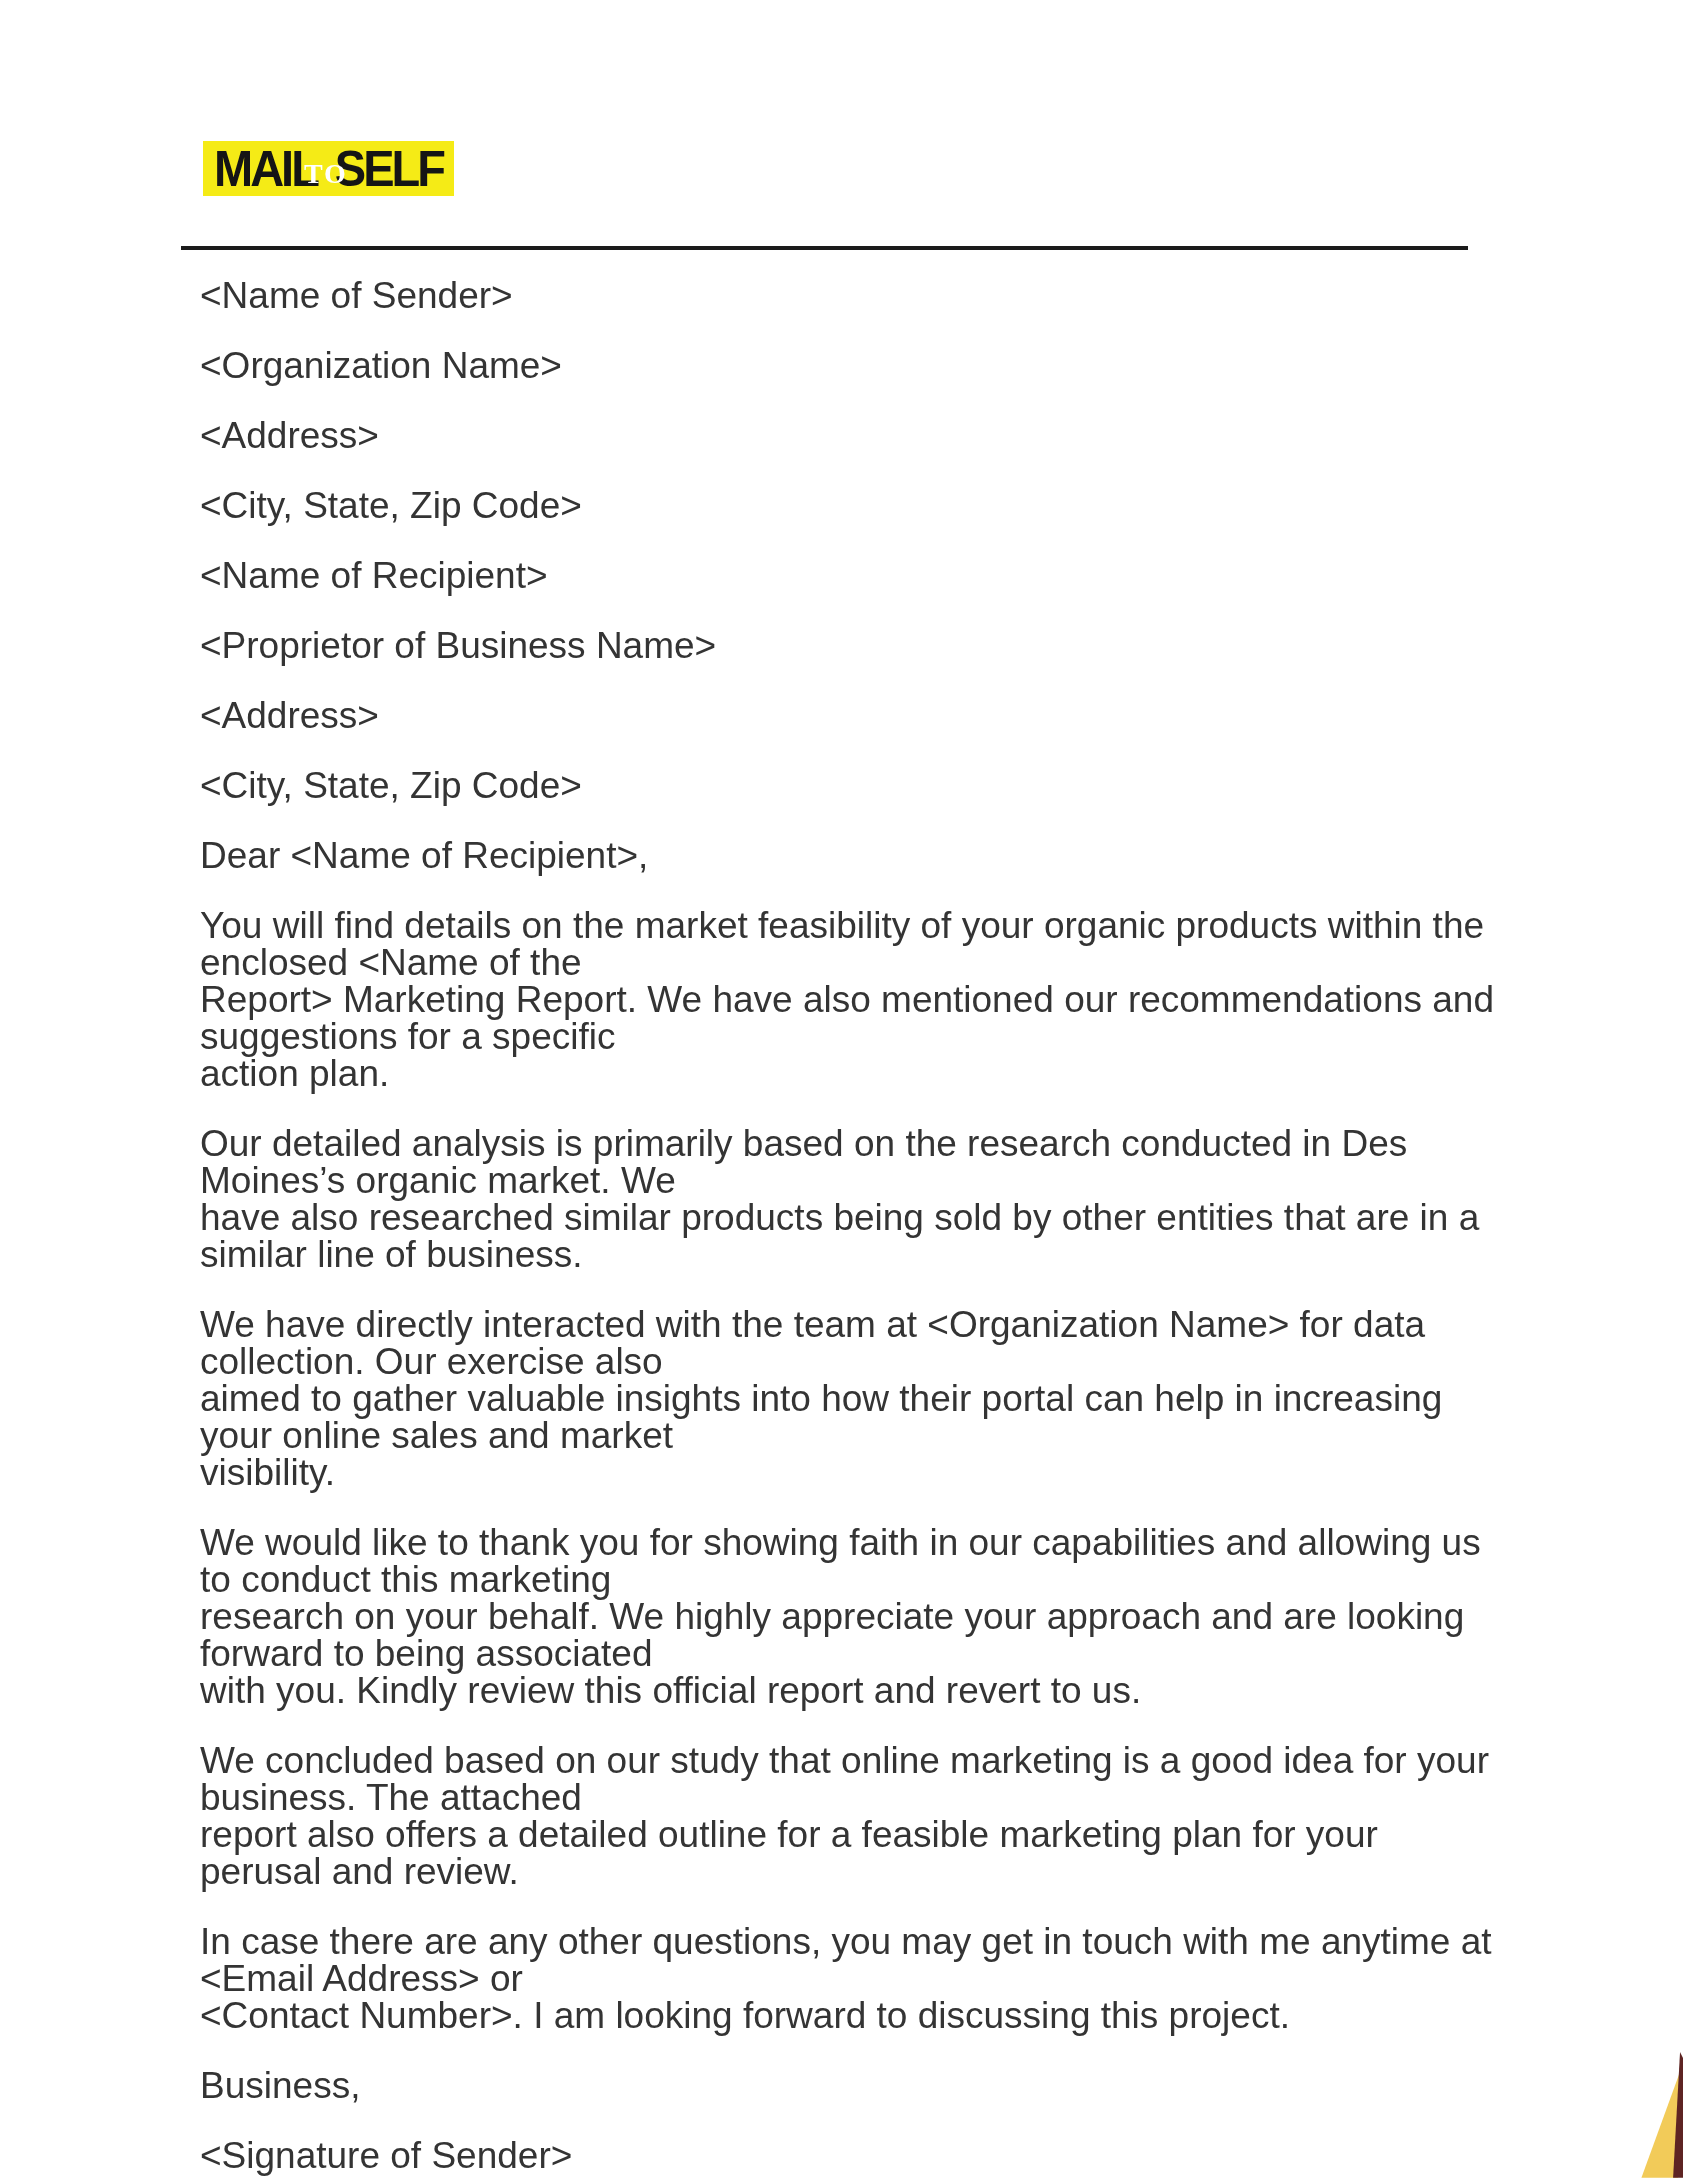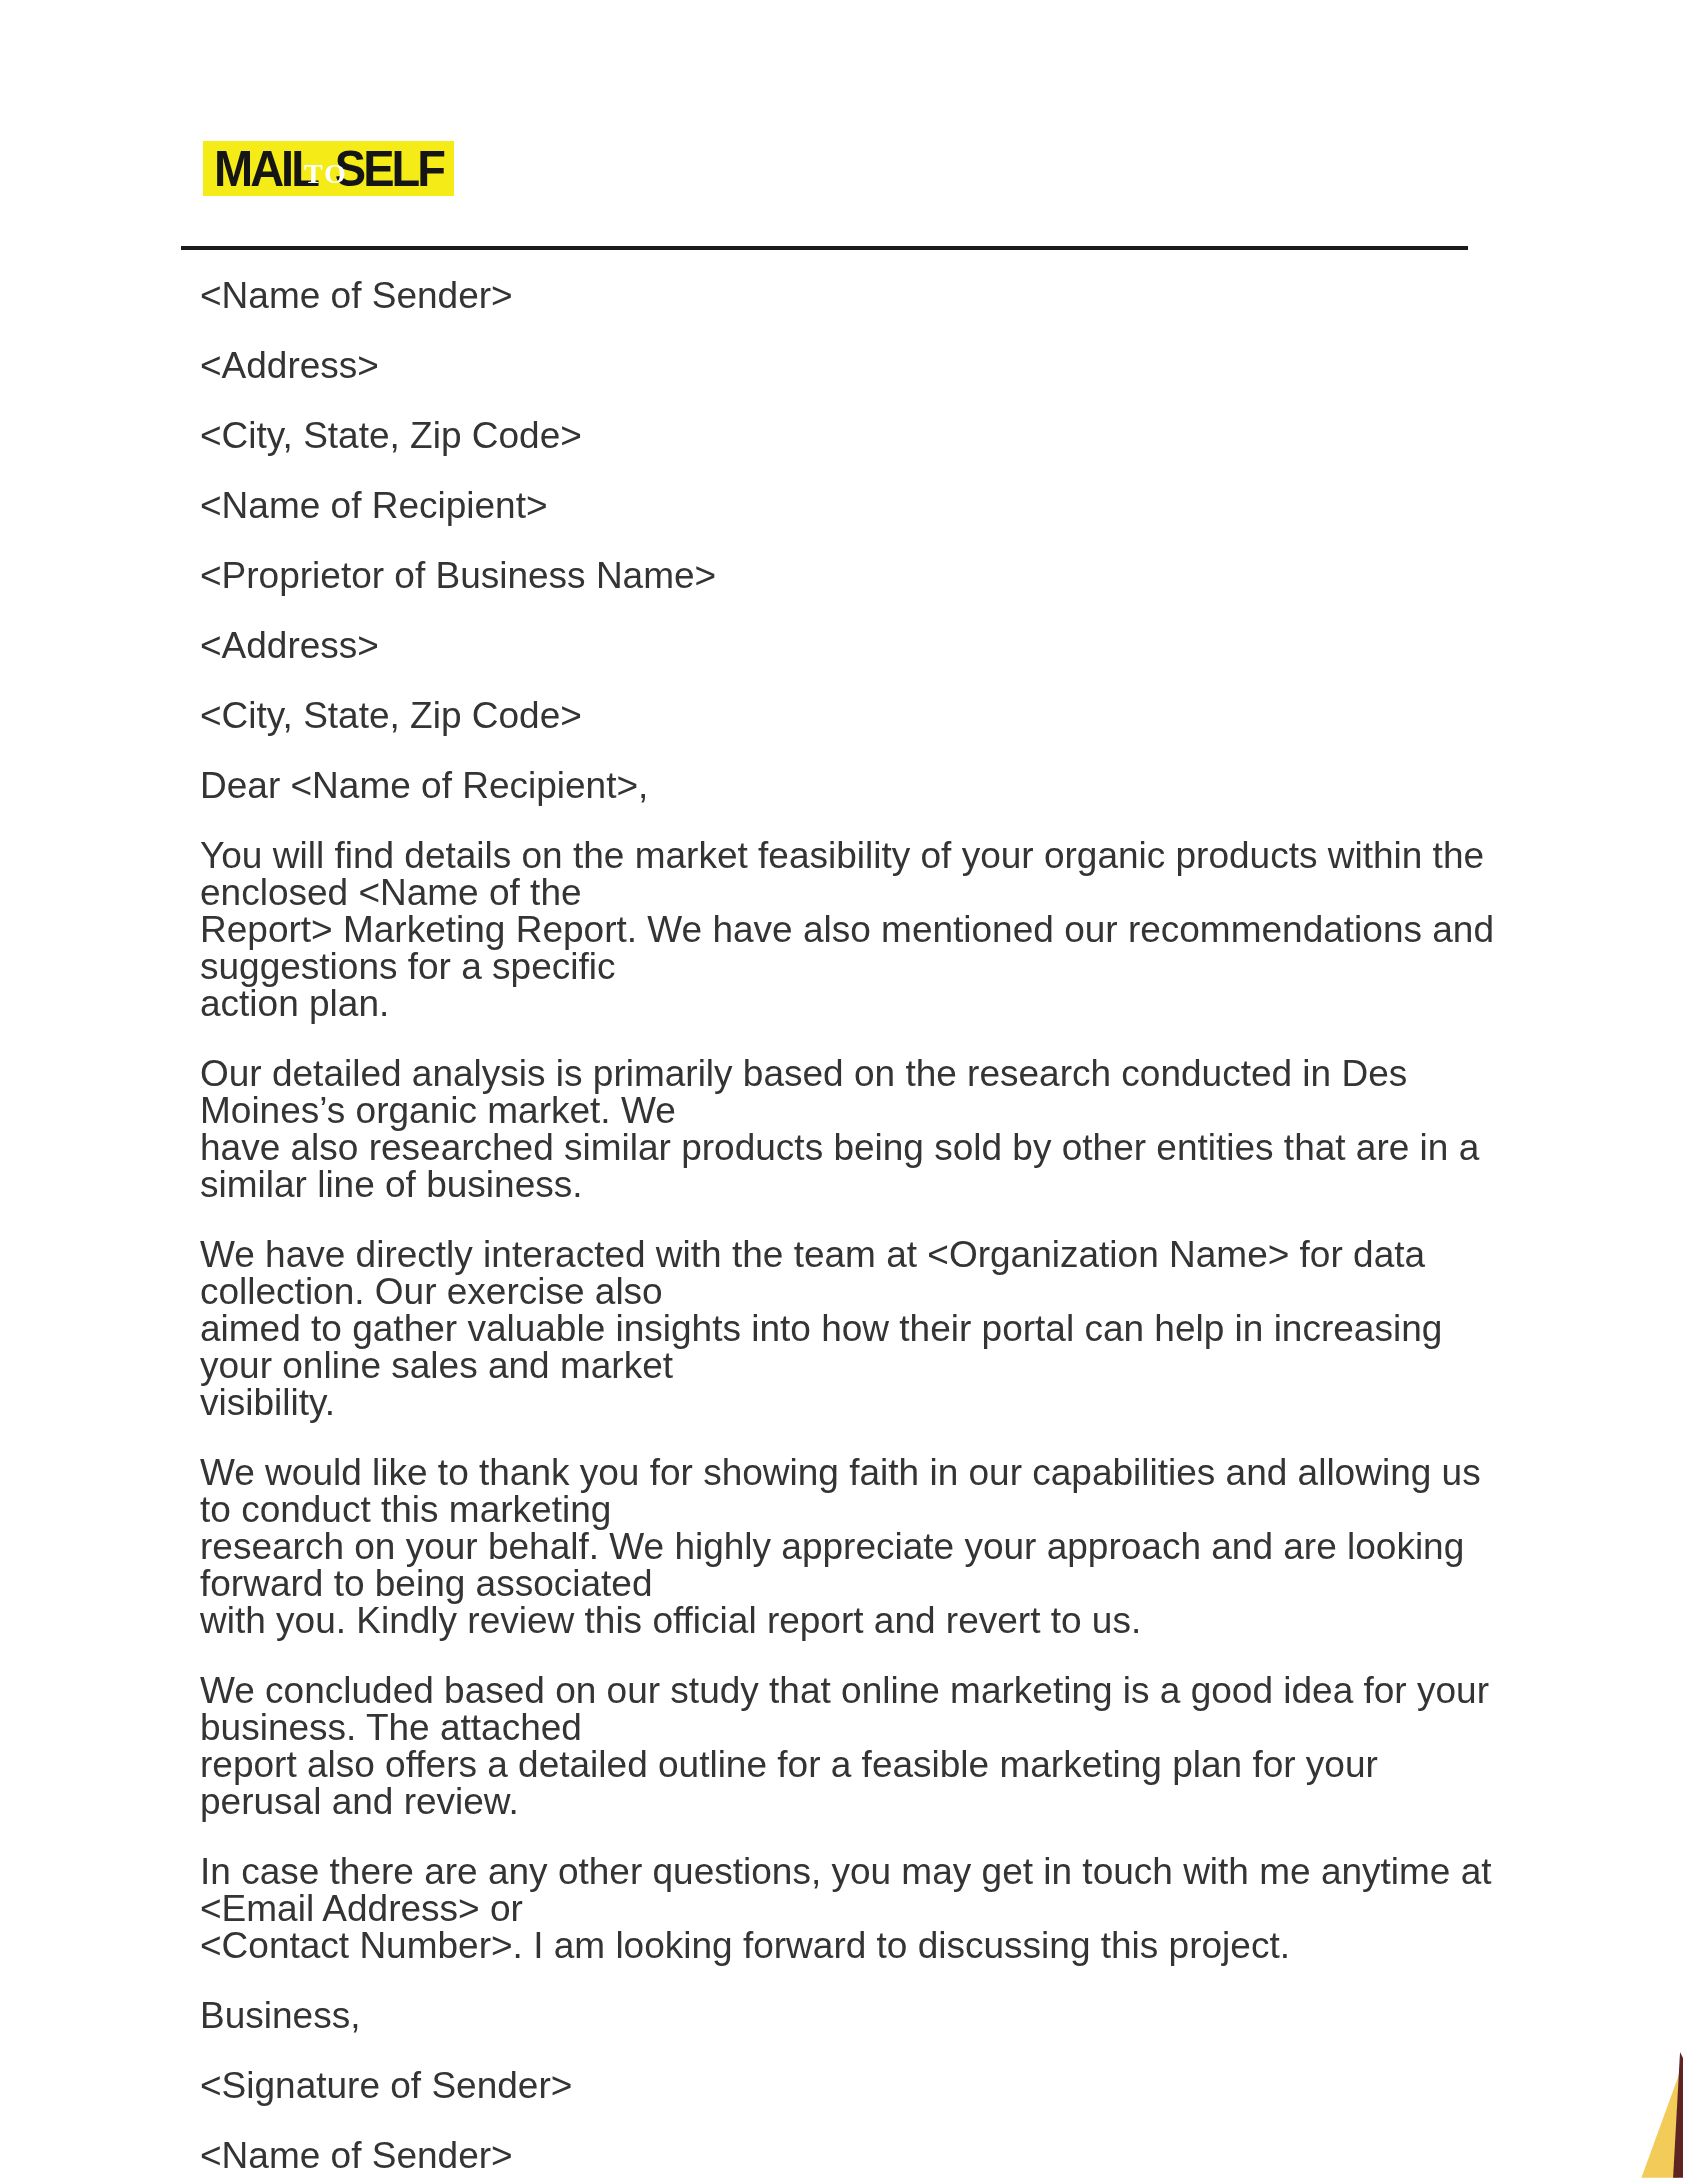--- a/index.html
+++ b/index.html
@@ -73,20 +73,21 @@
   <div class="logo" id="logo-box" style="background: rgb(245, 235, 22);">
     <span class="logo-black-word" style="color: rgb(21, 21, 21);">MAIL</span>
     <span class="logo-to" style="color: rgb(255, 255, 255);">TO</span>
     <span class="logo-black-word" style="color: rgb(21, 21, 21);">SELF</span>
   </div>
 
   <div class="divider" id="divider" style="background: rgb(27, 27, 27);"></div>
 
   <div class="letter" id="letter" style="color: rgb(52, 52, 52);">
     <p>&lt;Name of Sender&gt;</p>
+    <p>&lt;Organization Name&gt;</p>
     <p>&lt;Address&gt;</p>
     <p>&lt;City, State, Zip Code&gt;</p>
     <p>&lt;Name of Recipient&gt;</p>
     <p>&lt;Proprietor of Business Name&gt;</p>
     <p>&lt;Address&gt;</p>
     <p>&lt;City, State, Zip Code&gt;</p>
     <p>Dear &lt;Name of Recipient&gt;,</p>
     <p>You will find details on the market feasibility of your organic products within the enclosed &lt;Name of the
 Report&gt; Marketing Report. We have also mentioned our recommendations and suggestions for a specific
 action plan.</p>

